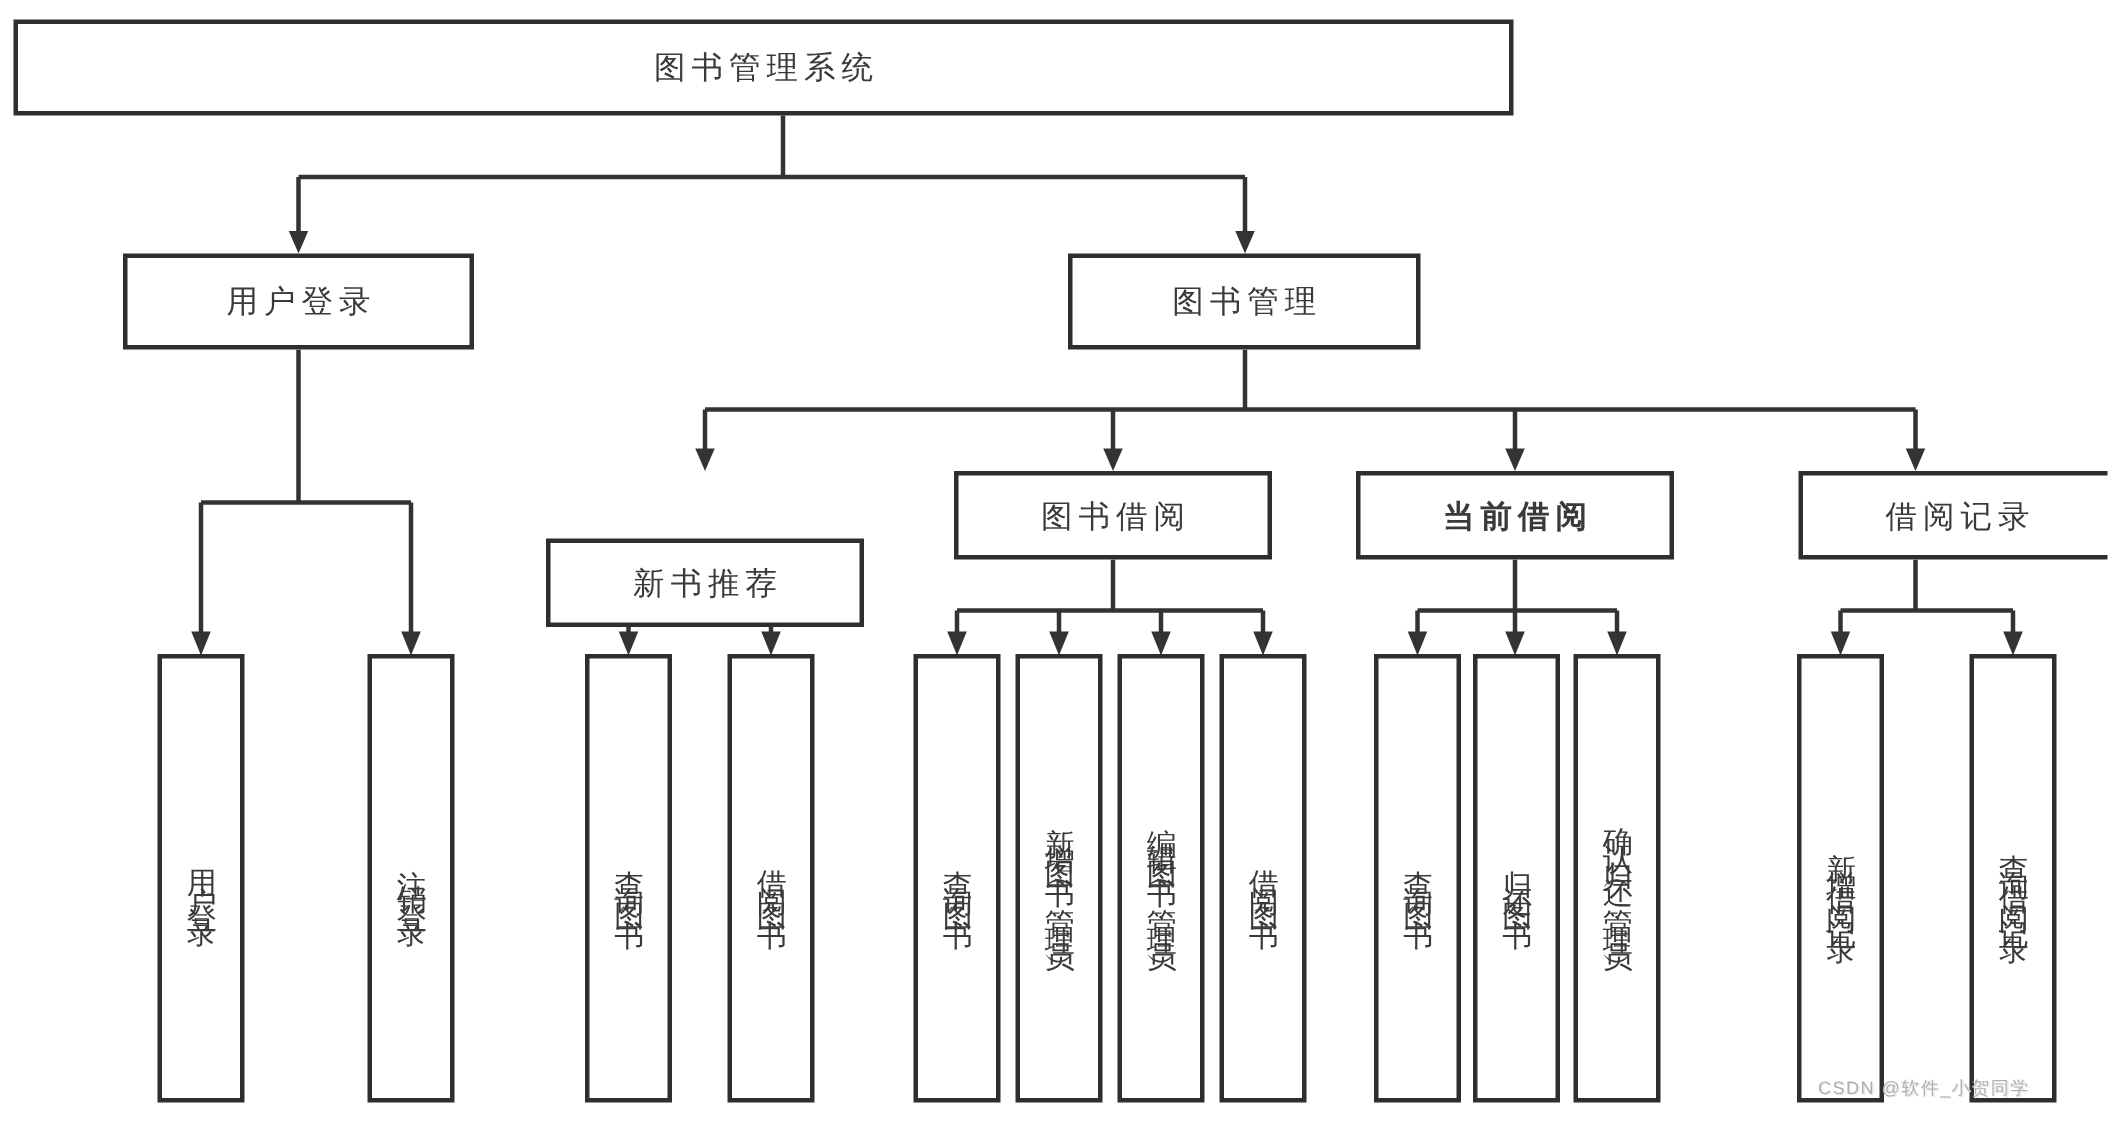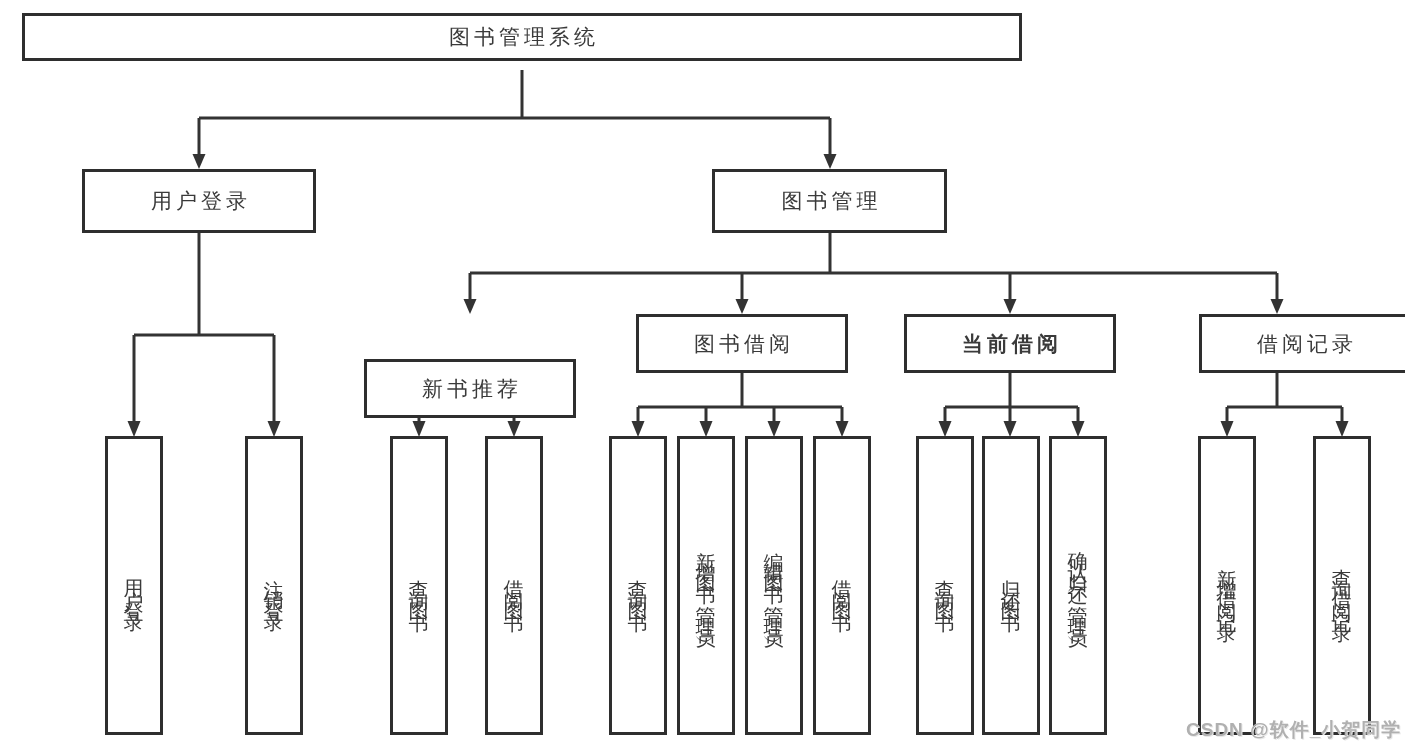--- a/index.html
+++ b/index.html
@@ -55,21 +55,21 @@
   .leaf .vtext{
     writing-mode:vertical-rl;
     text-orientation:mixed;
     font-size:20px;
     letter-spacing:11px;
     line-height:1.0;
     color:var(--text-color);
     display:inline-block;
   }
   
-  #box-root   {left:22px;  top:13px;  width:1000px; height:48px;}
+  #box-root   {left:9px;  top:13px;  width:1000px; height:64px;}
   #box-user   {left:82px;  top:169px; width:234px;  height:64px;}
   #box-mgmt   {left:712px; top:169px; width:235px;  height:64px;align-items:center;}
   #box-newrec {left:364px; top:314px; width:212px;  height:59px;margin-top:45px;}
   #box-borrow {left:636px; top:314px; width:212px;  height:59px;justify-content:center;}
   #box-current{left:904px; top:314px; width:212px;  height:59px;font-weight:bold;}
   #box-record {left:1199px;top:314px; width:212px;  height:59px;}
   
   #leaf-a1{left:105px;}
   #leaf-a2{left:245px;}
   #leaf-b1{left:390px;}
@@ -78,28 +78,27 @@
   #leaf-c2{left:677px;}
   #leaf-c3{left:745px;}
   #leaf-c4{left:813px;}
   #leaf-d1{left:916px;}
   #leaf-d2{left:982px;}
   #leaf-d3{left:1049px;}
   #leaf-e1{left:1198px;}
   #leaf-e2{left:1313px;}
   .watermark{
     position:absolute;
-    left:1186px;top:717px;
-    font-size:19px;
+    left:1212px;top:717px;
+    font-size:12px;
     color:var(--wm-color);
     text-shadow:1px 1px 0 #e9e9e9;
     letter-spacing:1px;
     white-space:nowrap;
     z-index:5;
-    font-weight:bold;
   }
 </style>
 </head>
 <body>
 
 <div class="canvas">
 
   <svg class="connectors" viewBox="0 0 1405 747" xmlns="http://www.w3.org/2000/svg">
 
     <g>

